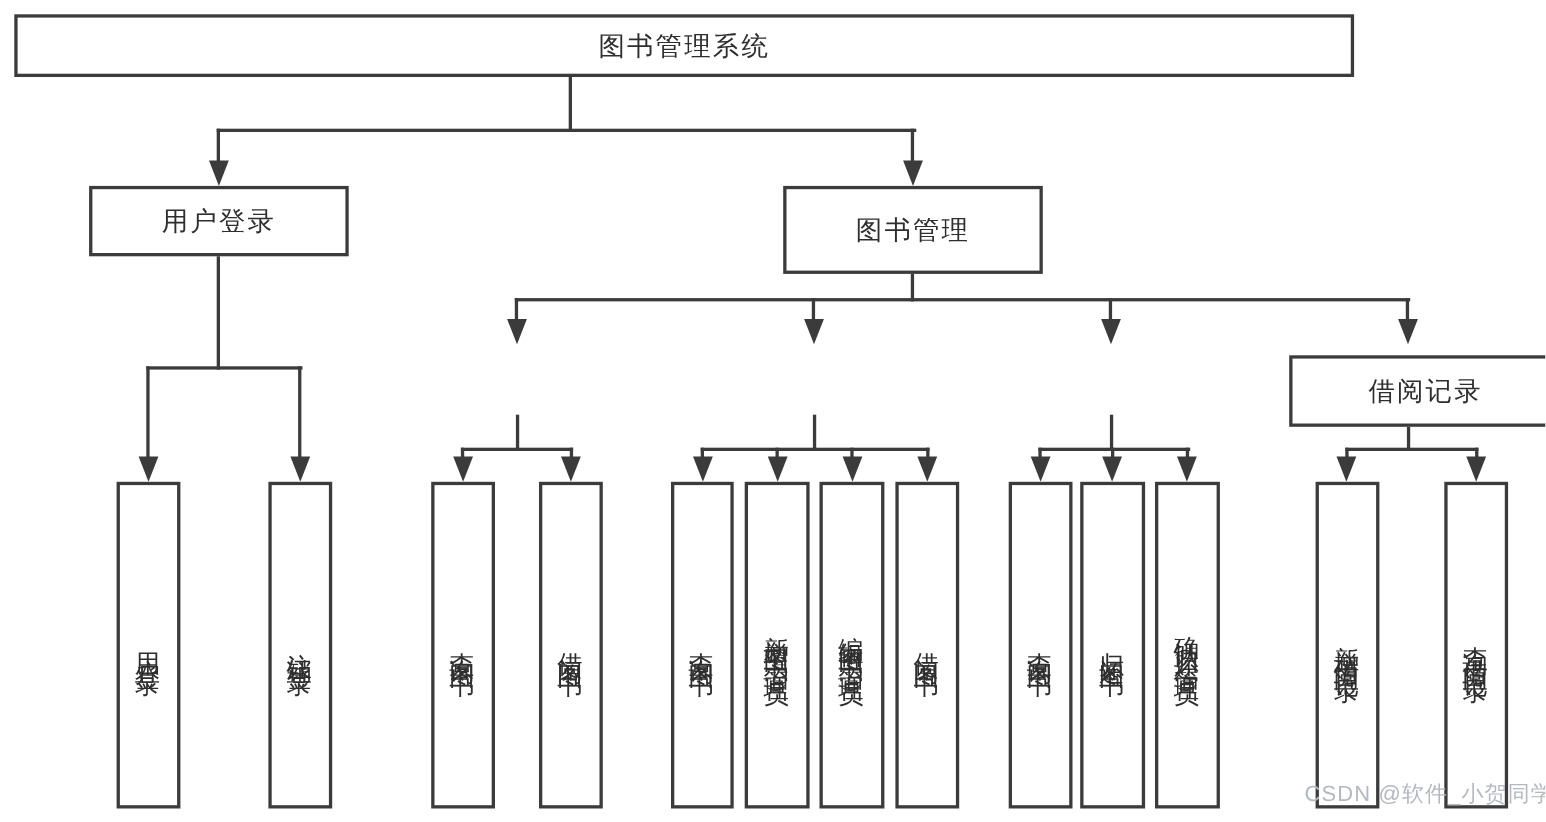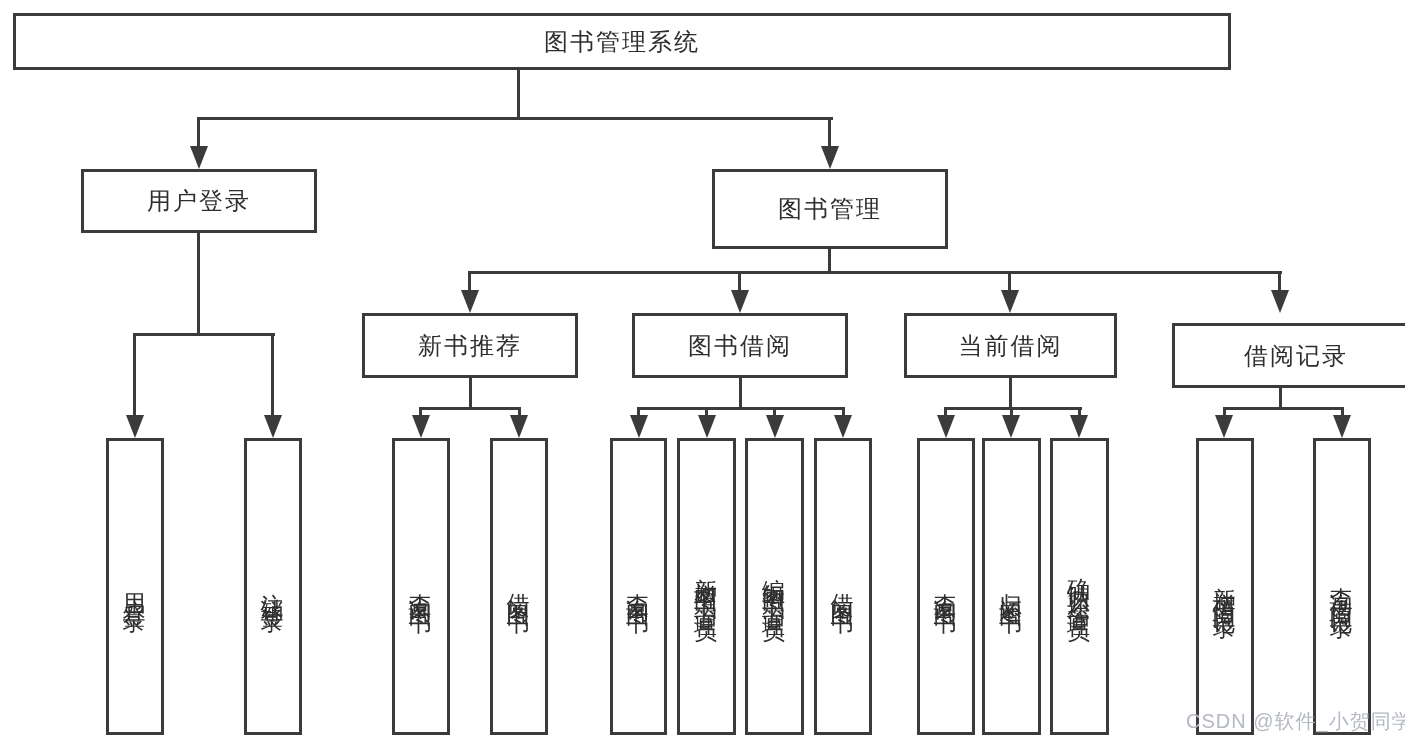--- a/index.html
+++ b/index.html
@@ -62,29 +62,20 @@
   <div class="ln" style="left:468px;top:271px;width:814px;height:3px"></div>
   <div class="ln" style="left:468px;top:271px;width:3px;height:24px"></div>
   <div class="ah" style="left:461px;top:290px"></div>
   <div class="ln" style="left:738px;top:271px;width:3px;height:24px"></div>
   <div class="ah" style="left:731px;top:290px"></div>
   <div class="ln" style="left:1008px;top:271px;width:3px;height:24px"></div>
   <div class="ah" style="left:1001px;top:290px"></div>
   <div class="ln" style="left:1278px;top:271px;width:3px;height:24px"></div>
   <div class="ah" style="left:1271px;top:290px"></div>
 
-  <div class="box h" style="left:362px;top:313px;width:216px;height:65px">
-    <span>新书推荐</span>
-  </div>
-  <div class="box h" style="left:632px;top:313px;width:216px;height:65px">
-    <span>图书借阅</span>
-  </div>
-  <div class="box h" style="left:904px;top:313px;width:213px;height:65px">
-    <span>当前借阅</span>
-  </div>
   <div class="box h" style="left:1172px;top:323px;width:248px;height:65px">
     <span>借阅记录</span>
   </div>
 
   <div class="ln" style="left:469px;top:377px;width:3px;height:33px"></div>
   <div class="ln" style="left:419px;top:407px;width:102px;height:3px"></div>
   <div class="ln" style="left:419px;top:407px;width:3px;height:12px"></div>
   <div class="ah" style="left:412px;top:415px"></div>
   <div class="ln" style="left:518px;top:407px;width:3px;height:12px"></div>
   <div class="ah" style="left:510px;top:415px"></div>

